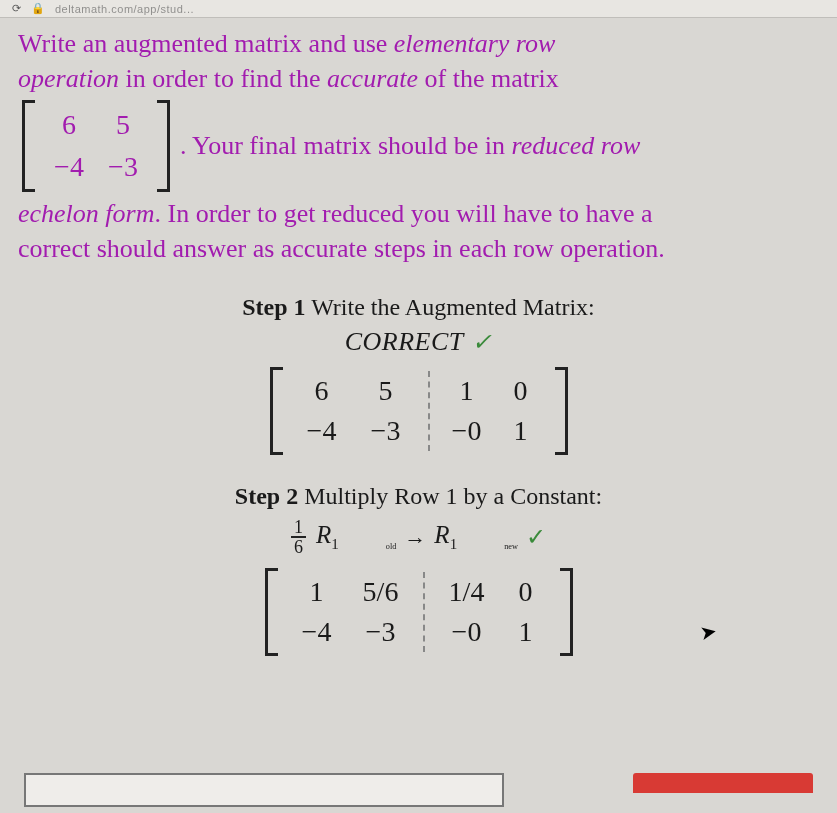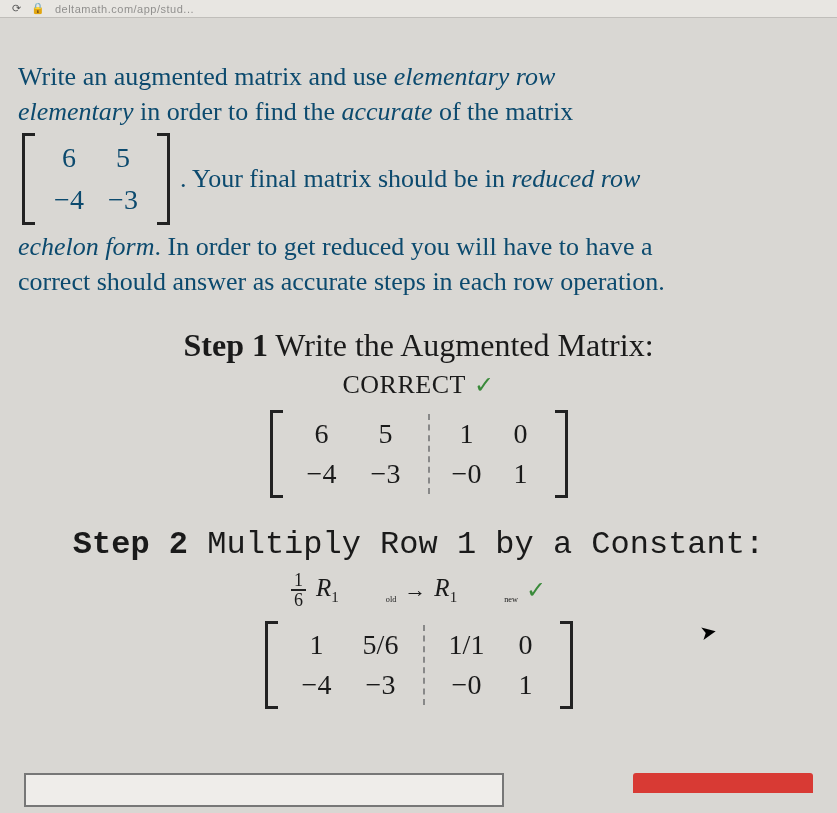--- a/index.html
+++ b/index.html
@@ -26,22 +26,21 @@
     color: #555;
     gap: 10px;
   }
   .browser-bar .faded { opacity: .6; letter-spacing: .5px; }
   .content {
     padding: 8px 18px 0 18px;
   }
   .problem {
     font-size: 26px;
     line-height: 1.35;
-    color: #0c4a6e;
-    margin-top: 33px;
+    color: #a21caf;
   }
   .problem em { font-style: italic; }
   .inline-row {
     display: flex;
     align-items: center;
     gap: 6px;
     margin: 2px 0;
   }
   
   .matrix {
@@ -88,31 +87,32 @@
   .aug-sep {
     width: 0;
     border-left: 2px dashed #888;
     margin: 4px 4px;
   }
   .steps {
     margin-top: 28px;
     text-align: center;
   }
   .step-title {
-    font-size: 32px;
+    font-size: 24px;
   }
   .step-title b { font-weight: bold; }
   .correct {
     font-size: 26px;
     margin: 6px 0 8px 0;
     letter-spacing: .5px;
     display: flex;
     justify-content: center;
     align-items: center;
     gap: 8px;
+    font-style: italic;
   }
   .check {
     color: #3a8a3a;
     font-size: 24px;
   }
   .big-matrix .mcell { font-size: 28px; padding: 4px 10px; }
   .op-line {
     font-size: 25px;
     margin: 8px 0 10px 0;
     display: flex;
@@ -176,21 +176,21 @@
   <span class="faded">deltamath.com/app/stud...</span>
 </div>
 
 <div class="content">
 
   <div class="problem">
     <div>
       <span>Write an augmented matrix and use </span><em>elementary row</em>
     </div>
     <div>
-      <em>elementary</em><span> in order to find the </span><em>accurate</em><span> of the matrix</span>
+      <em>operation</em><span> in order to find the </span><em>accurate</em><span> of the matrix</span>
     </div>
 
     <div class="inline-row">
       <span class="matrix">
         <span class="bracket left"></span>
         <span class="mcells">
           <span class="mrow">
             <span class="mcell">6</span>
             <span class="mcell">5</span>
           </span>
@@ -242,21 +242,21 @@
           </span>
           <span class="mrow">
             <span class="mcell">−0</span>
             <span class="mcell">1</span>
           </span>
         </span>
         <span class="bracket right"></span>
       </span>
     </div>
 
-    <div class="step-title" style="margin-top:26px;font-family:Liberation Mono, monospace;">
+    <div class="step-title" style="margin-top:26px;">
       <b>Step 2</b><span> Multiply Row 1 by a Constant:</span>
     </div>
     <div class="op-line">
       <span class="frac">
         <span class="num">1</span>
         <span class="den">6</span>
       </span>
       <span><i>R</i><sub><span>1</span><span class="sub2">old</span></sub></span>
       <span class="arrow">→</span>
       <span><i>R</i><sub><span>1</span><span class="sub2">new</span></sub></span>
@@ -271,21 +271,21 @@
             <span class="mcell wide">5/6</span>
           </span>
           <span class="mrow">
             <span class="mcell wide">−4</span>
             <span class="mcell wide">−3</span>
           </span>
         </span>
         <span class="aug-sep"></span>
         <span class="mcells">
           <span class="mrow">
-            <span class="mcell wide">1/1</span>
+            <span class="mcell wide">1/4</span>
             <span class="mcell">0</span>
           </span>
           <span class="mrow">
             <span class="mcell wide">−0</span>
             <span class="mcell">1</span>
           </span>
         </span>
         <span class="bracket right"></span>
       </span>
     </div>

